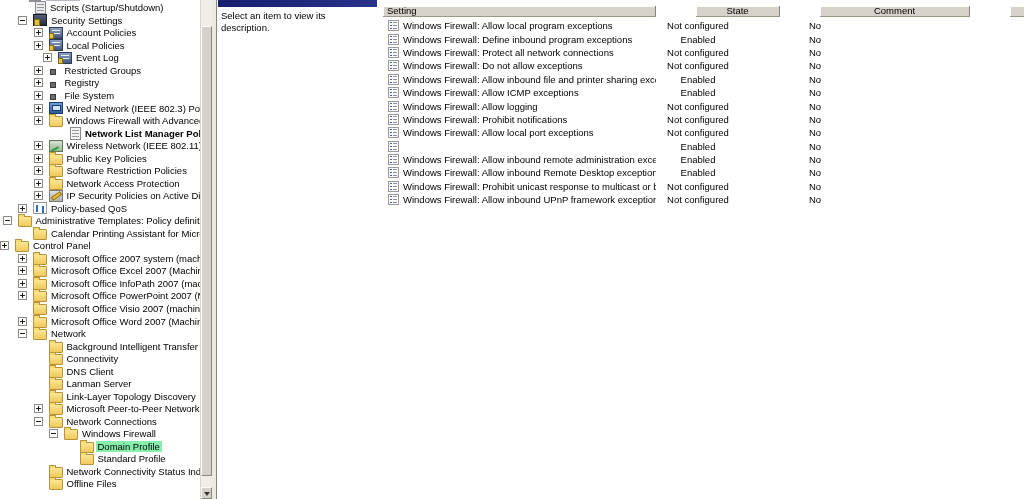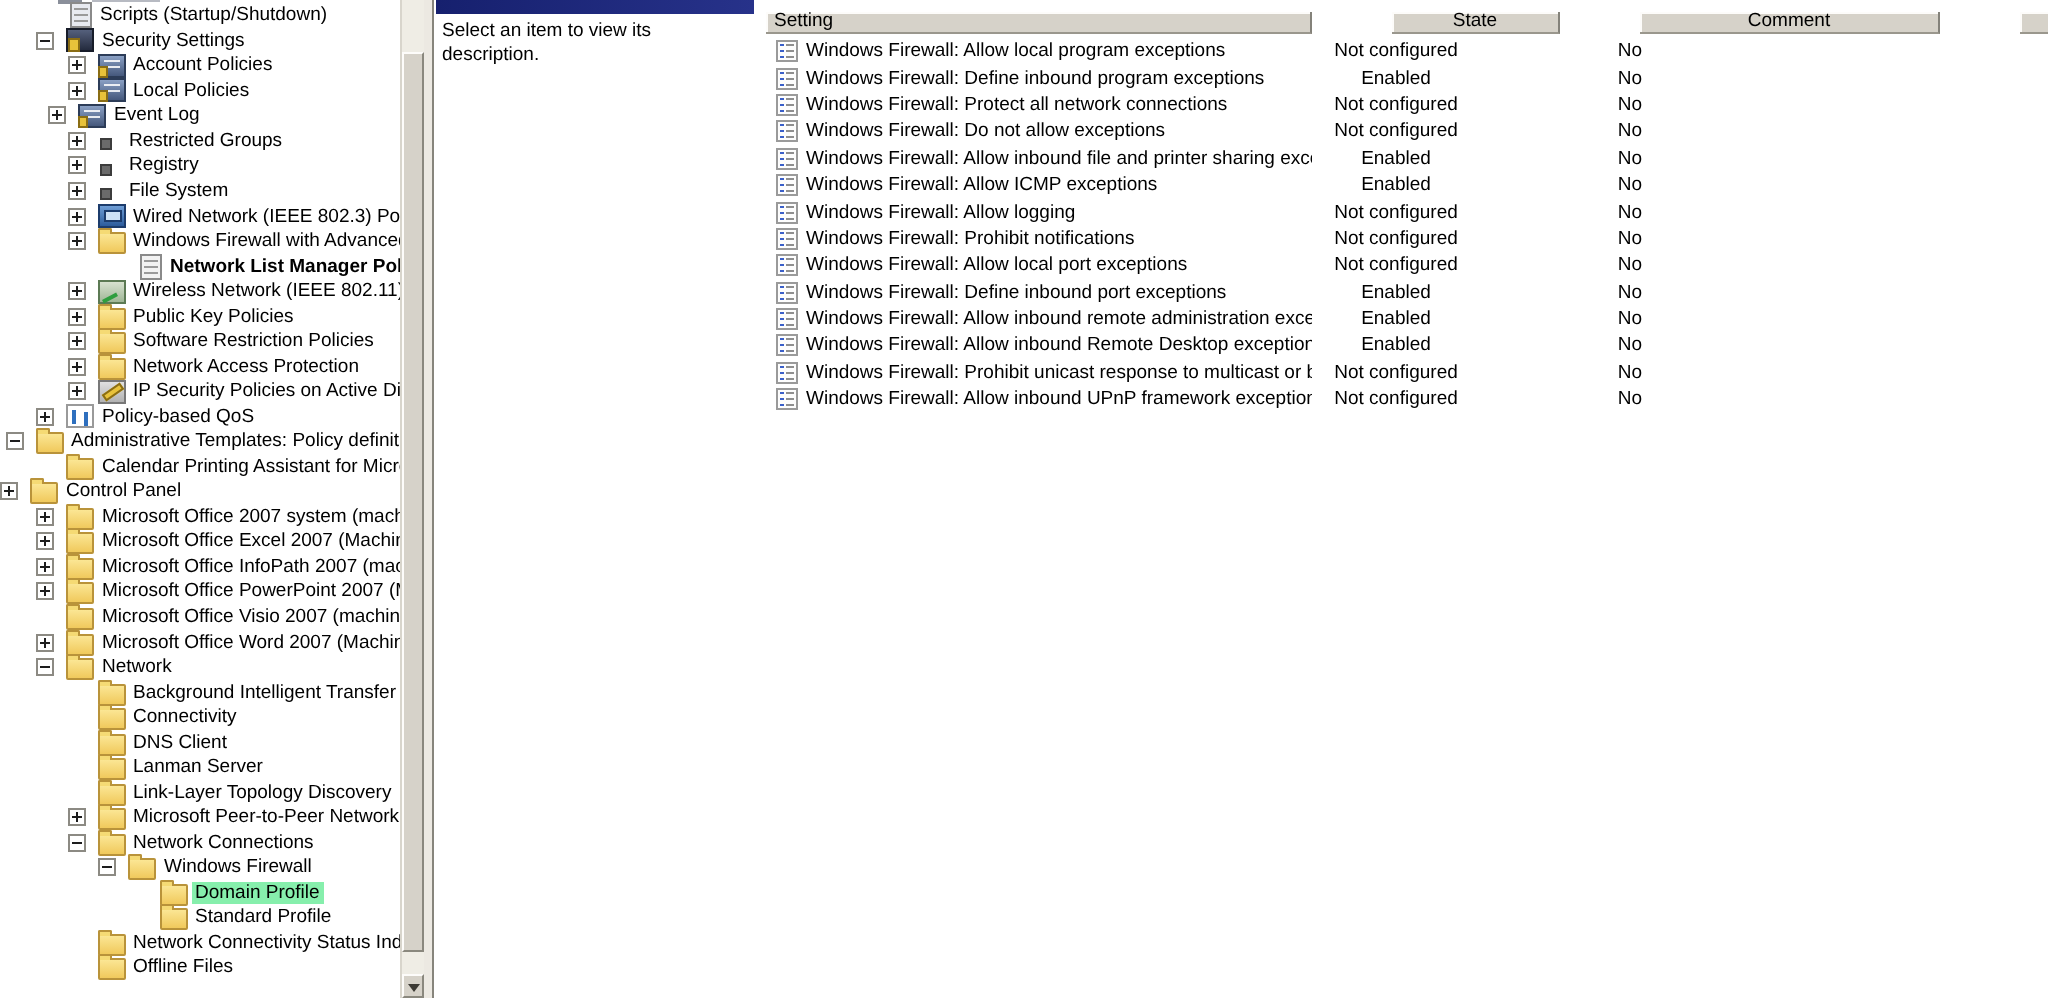--- a/index.html
+++ b/index.html
@@ -110,21 +110,21 @@
         <div class="trow" style="padding-left: 33.5px;">
           <span class="exp plus"></span>
           <span class="ticon policy-icon"></span>
           <span class="tlabel">Account Policies</span>
         </div>
         <div class="trow" style="padding-left: 33.5px;">
           <span class="exp plus"></span>
           <span class="ticon policy-icon"></span>
           <span class="tlabel">Local Policies</span>
         </div>
-        <div class="trow" style="padding-left: 24px;">
+        <div class="trow" style="padding-left: 43px;">
           <span class="exp plus"></span>
           <span class="ticon policy-icon"></span>
           <span class="tlabel">Event Log</span>
         </div>
         <div class="trow" style="padding-left: 33.5px;">
           <span class="exp plus"></span>
           <span class="ticon folder-lock-icon"></span>
           <span class="tlabel">Restricted Groups</span>
         </div>
         <div class="trow" style="padding-left: 33.5px;">
@@ -383,21 +383,20 @@
           <div class="c-setting">
             <span class="sicon"></span>
             <span>Windows Firewall: Allow local port exceptions</span>
           </div>
           <div class="c-state">Not configured</div>
           <div class="c-comment">No</div>
         </div>
         <div class="lrow">
           <div class="c-setting">
             <span class="sicon"></span>
-            <span>Windows Firewall: Define inbound port exceptions</span>
           </div>
           <div class="c-state">Enabled</div>
           <div class="c-comment">No</div>
         </div>
         <div class="lrow">
           <div class="c-setting">
             <span class="sicon"></span>
             <span>Windows Firewall: Allow inbound remote administration exception</span>
           </div>
           <div class="c-state">Enabled</div>

